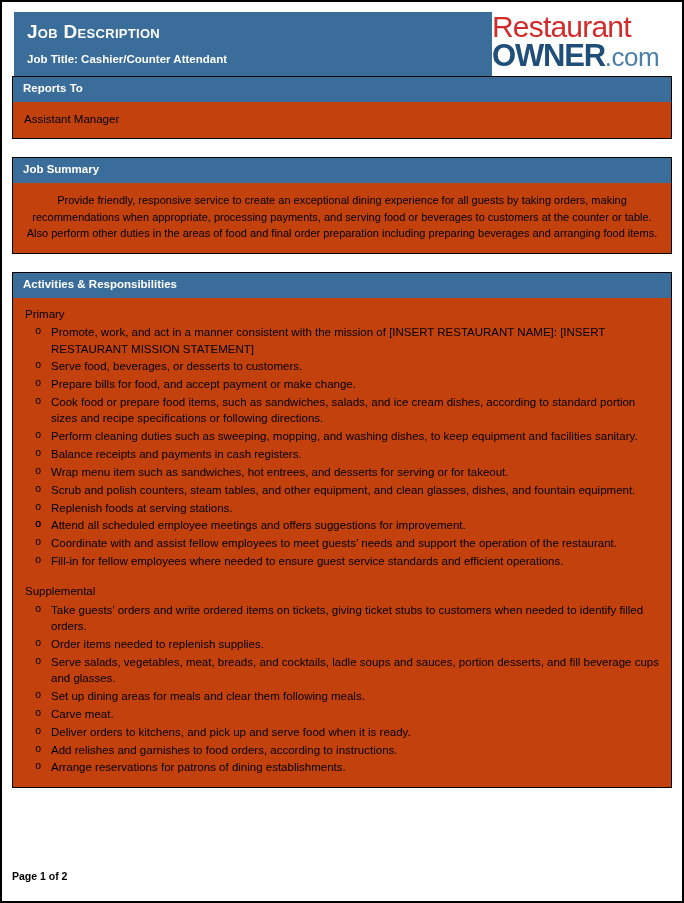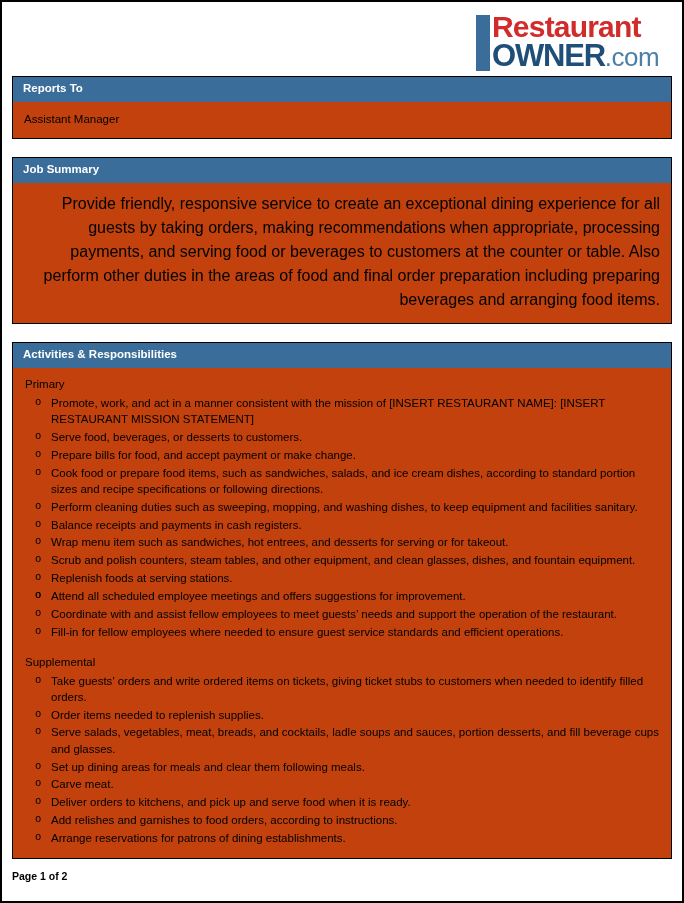--- a/index.html
+++ b/index.html
@@ -74,21 +74,21 @@
     top: 3px;
     width: 14px;
     height: 56px;
     background: #3A6D99;
   }
   .logo-line1 {
     position: absolute;
     left: 16px;
     top: -1px;
     font-size: 30px;
-    font-weight: bold;
+    font-weight: normal;
     color: #D22B2B;
     letter-spacing: -0.8px;
     line-height: 1.05;
     font-family: "Liberation Sans", sans-serif;
   }
   .logo-line2 {
     position: absolute;
     left: 16px;
     top: 28px;
     line-height: 1.05;
@@ -130,24 +130,24 @@
     font-size: 11.5px;
     line-height: 1.45;
   }
 
   .reports-value {
     font-size: 11.5px;
     color: #000000;
   }
 
   .summary-text {
-    font-size: 16px;
+    font-size: 11px;
     line-height: 1.5;
     color: #000000;
-    text-align: right;
+    text-align: center;
   }
 
   
   .act-body {
     padding: 8px 11px 10px 11px;
   }
   .group-label {
     font-size: 11.5px;
     color: #000000;
     font-weight: normal;
@@ -190,20 +190,24 @@
     color: #000000;
   }
 </style>
 </head>
 <body>
 
 <div class="page">
   <div class="page-inner">
 
     <div class="header">
+      <div class="header-bar">
+        <div class="header-title">Job Description</div>
+        <div class="header-subtitle">Job Title: Cashier/Counter Attendant</div>
+      </div>
       <div class="logo">
         <div class="logo-bar"></div>
         <div class="logo-line1">Restaurant</div>
         <div class="logo-line2">
           <span class="logo-owner">OWNER</span><span class="logo-dotcom">.com</span>
         </div>
       </div>
     </div>
 
     <div class="section">

